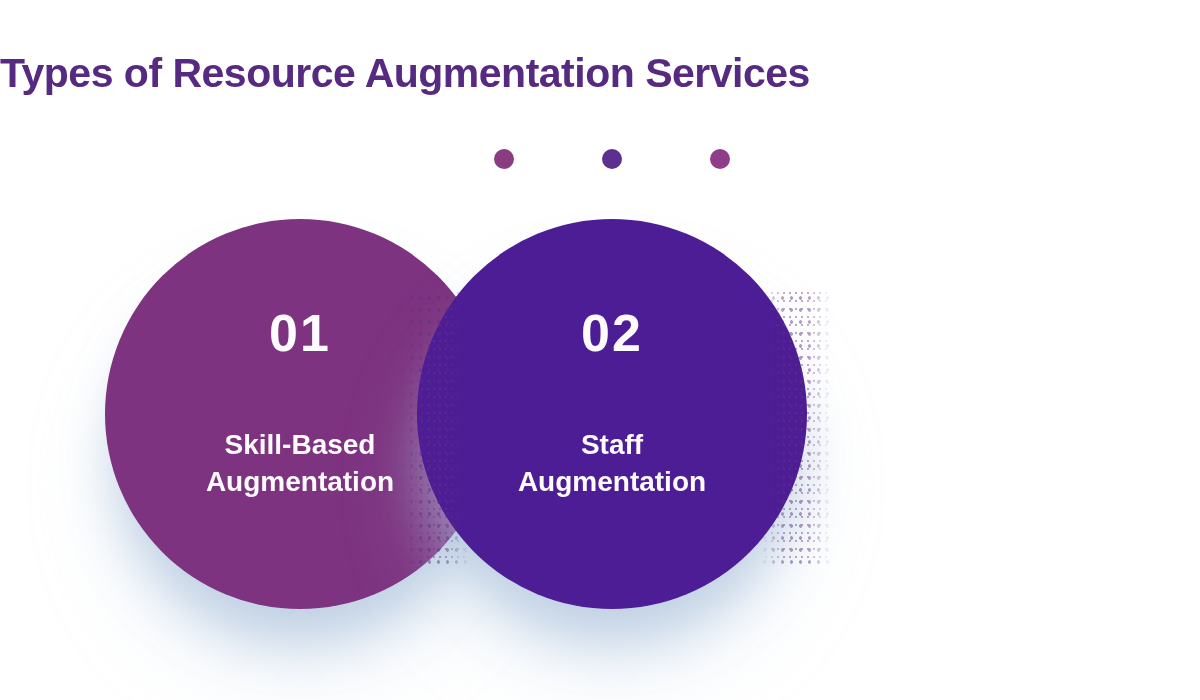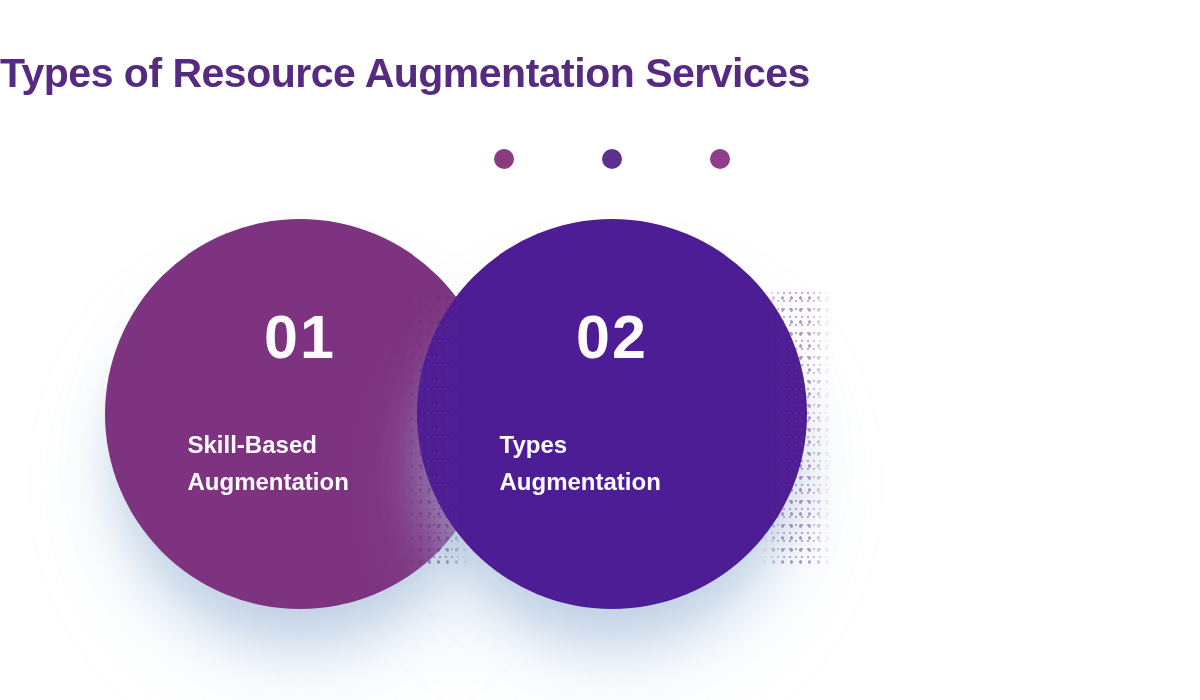--- a/index.html
+++ b/index.html
@@ -43,31 +43,32 @@
                0 70px 85px -12px rgba(190,210,235,0.38);
   }
   .c1{left:105px;background:#7d3380;z-index:1;}
   .c2{left:417px;background:#4c1d95;z-index:2;text-decoration:underline;}
   .c3{left:730px;background:#7d3380;z-index:1;}
   .num{
     position:absolute;
     top:88px;left:0;
     width:100%;
     text-align:center;
-    font-size:61px;
+    font-size:52px;
     font-weight:700;
     letter-spacing:2px;
     line-height:1;
   }
   .label{
     position:absolute;
     top:207px;left:50%;
     transform:translateX(-50%);
     width:225px;
-    font-size:24px;
+    text-align:center;
+    font-size:28px;
     font-weight:600;
     line-height:37px;
   }
   
   .spray{
     position:absolute;
     top:292px;
     width:72px;height:272px;
     z-index:3;
     opacity:0.55;
@@ -95,20 +96,20 @@
     <span class="dot dot-3"></span>
   </div>
 
   <div class="circle c1">
     <div class="num">01</div>
     <div class="label">Skill-Based Augmentation</div>
   </div>
 
   <div class="circle c2">
     <div class="num">02</div>
-    <div class="label">Types Augmentation</div>
+    <div class="label">Staff Augmentation</div>
   </div>
 
 
   <div class="spray spray-left"></div>
   <div class="spray spray-right"></div>
 
 </div>
 
 </body></html>

